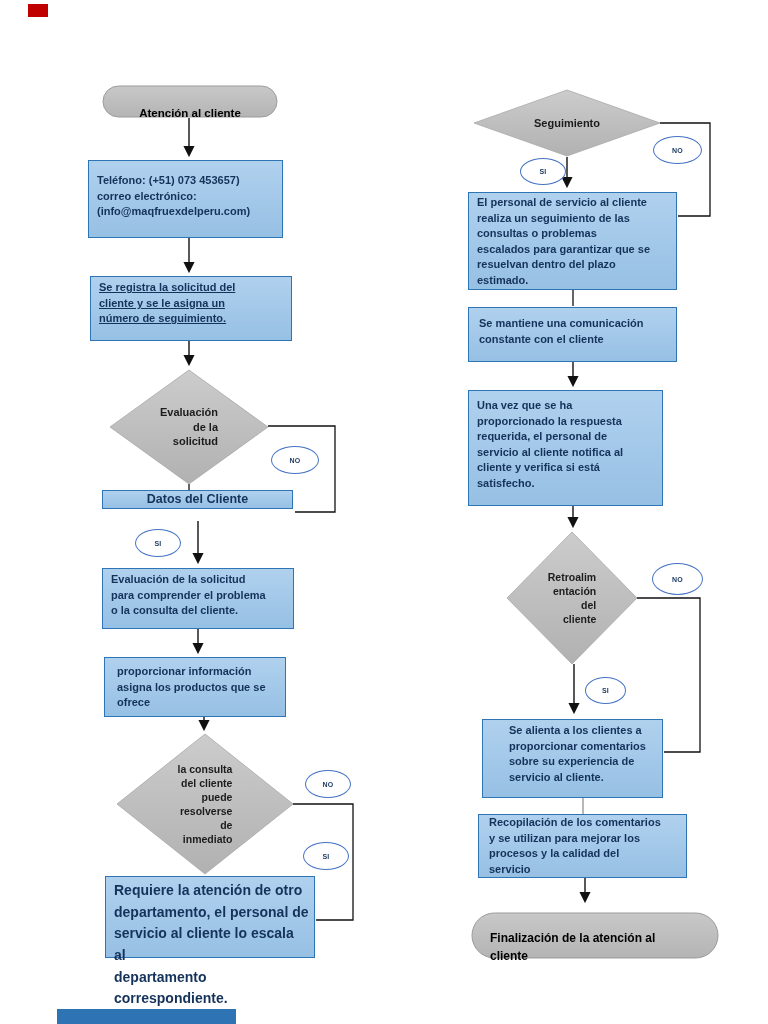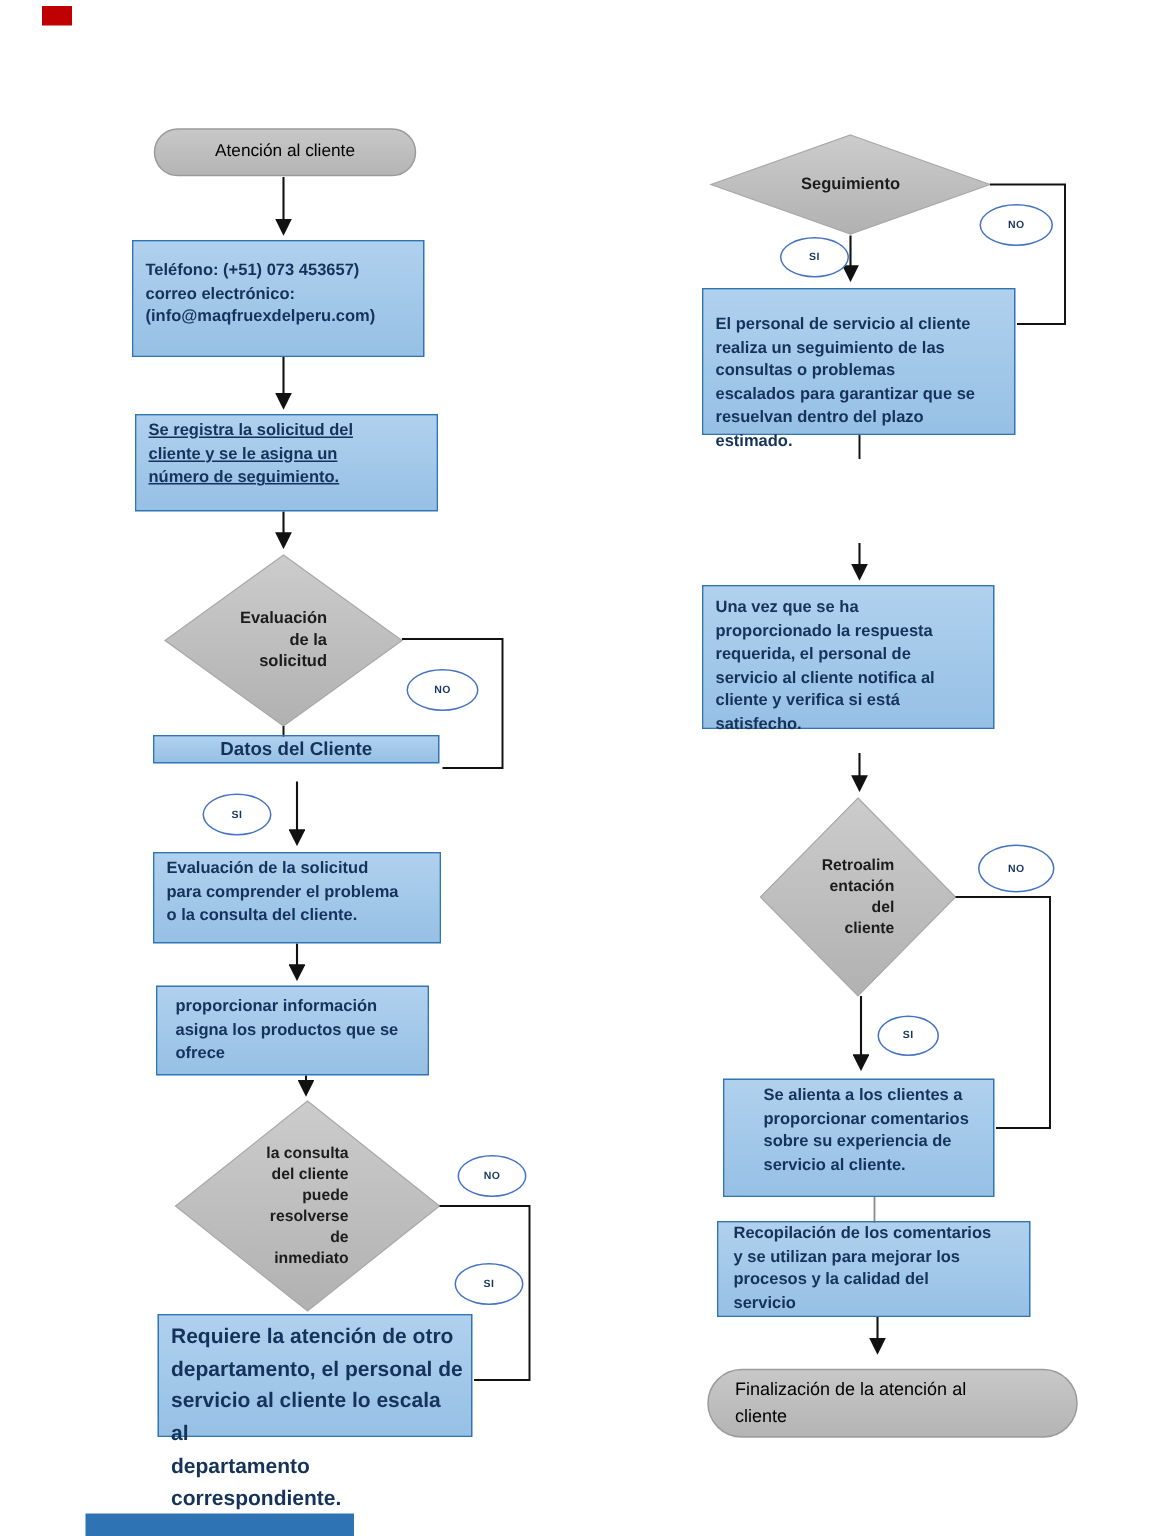--- a/index.html
+++ b/index.html
@@ -23,22 +23,23 @@
     white-space: pre-line;
     padding: 3px 5px 0 8px;
   }
   .dlabel {
     position: absolute; z-index: 2; display: flex; align-items: center; justify-content: center;
     text-align: right; color: #1c1c1c; font-weight: bold; font-size: 10.5px; line-height: 1.35;
     white-space: pre-line; pointer-events: none;
   }
   .clabel {
     position: absolute; z-index: 2; display: flex; align-items: center;
-    color: #000; font-weight: normal; font-size: 11.5px; line-height: 1.45;
+    color: #000; font-weight: bold; font-size: 11.5px; line-height: 1.45;
     white-space: pre-line;
+    margin-top: 12px;
   }
   .oval {
     position: absolute; z-index: 3; box-sizing: border-box;
     background: #ffffff; border: 1.6px solid #4472c4; border-radius: 50%;
     display: flex; align-items: center; justify-content: center;
     color: #17365d; font-weight: bold; font-size: 7px; letter-spacing: 0.3px;
   }
   .marker-red { position: absolute; z-index: 4; background: #c00000; }
   .bottom-bar { position: absolute; z-index: 4; background: #2e74b5; }
 </style>
@@ -122,29 +123,31 @@
 de
 inmediato</div>
 
   <div class="pbox" style="left:105px; top:876px; width:210px; height:82px; font-size:14px; line-height:1.55;">Requiere la atención de otro
 departamento, el personal de
 servicio al cliente lo escala al
 departamento correspondiente.</div>
 
   <div class="dlabel" style="left:474px; top:90px; width:186px; height:66px; font-size:11px;">Seguimiento</div>
 
-  <div class="pbox" style="left:468px; top:192px; width:209px; height:98px; padding-top:16px;">El personal de servicio al cliente
+  <div class="pbox" style="left:468px; top:192px; width:209px; height:98px; padding-top:2px;">El personal de servicio al cliente
 realiza un seguimiento de las
 consultas o problemas
 escalados para garantizar que se
 resuelvan dentro del plazo
 estimado.</div>
 
+  <div class="pbox" style="left:468px; top:307px; width:209px; height:55px; padding-top:8px; padding-left:10px;">Se mantiene una comunicación
+constante con el cliente</div>
 
-  <div class="pbox" style="left:468px; top:390px; width:195px; height:96px; padding-top:7px;">Una vez que se ha
+  <div class="pbox" style="left:468px; top:390px; width:195px; height:116px; padding-top:7px;">Una vez que se ha
 proporcionado la respuesta
 requerida, el personal de
 servicio al cliente notifica al
 cliente y verifica si está
 satisfecho.</div>
 
   <div class="dlabel" style="left:507px; top:532px; width:130px; height:132px; font-size:10.5px;">Retroalim
 entación
 del
 cliente</div>

